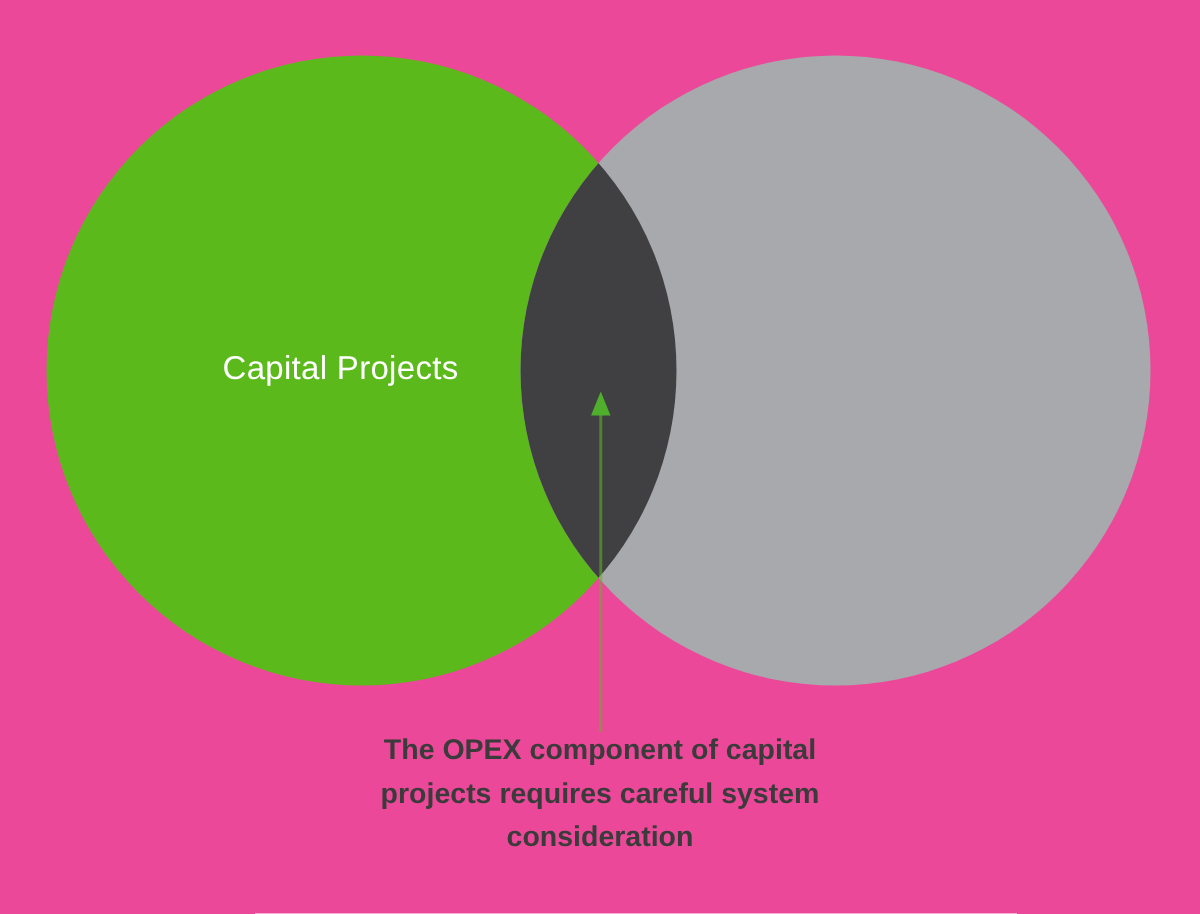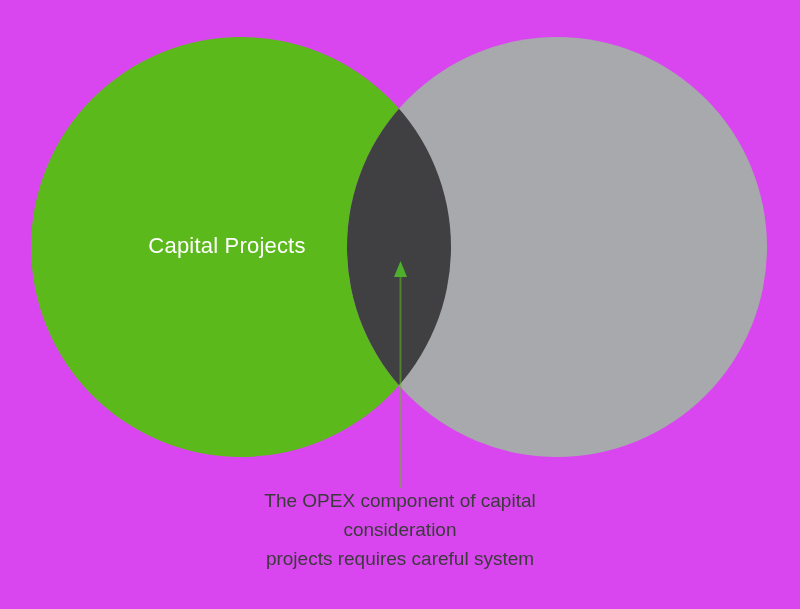--- a/index.html
+++ b/index.html
@@ -4,21 +4,21 @@
 <style>
   html, body {
     margin: 0;
     padding: 0;
     background: #ffffff;
   }
   .stage {
     position: relative;
     width: 800px;
     height: 609px;
-    background: #d946ef;
+    background: #ec4899;
     overflow: hidden;
     font-family: "Liberation Sans", sans-serif;
   }
   .venn-svg {
     position: absolute;
     left: 0;
     top: 0;
   }
   .circle-label {
     position: absolute;
@@ -44,20 +44,21 @@
     left: 400px;
     top: 486px;
     transform: translateX(-50%);
     color: #3b3b3b;
     font-size: 19px;
     line-height: 29px;
     text-align: center;
   }
   .caption-line {
     white-space: nowrap;
+    font-weight: bold;
   }
 </style>
 </head>
 <body>
 
 <div class="stage">
 
   <svg class="venn-svg" width="800" height="609" viewBox="0 0 800 609">
     <defs>
       <clipPath id="leftCircleClip">
@@ -74,17 +75,17 @@
     <line x1="400.5" y1="488" x2="400.5" y2="274" stroke-width="2" stroke-opacity="0.55" stroke="#5cb91e"></line>
 
     <polygon points="400.5,261 394,277 407,277" fill="#4faf2c"></polygon>
   </svg>
 
   <div class="circle-label label-left">Capital Projects</div>
 
 
   <div class="caption">
     <div class="caption-line">The OPEX component of capital</div>
+    <div class="caption-line">projects requires careful system</div>
     <div class="caption-line">consideration</div>
-    <div class="caption-line">projects requires careful system</div>
   </div>
 
 </div>
 
 </body></html>

